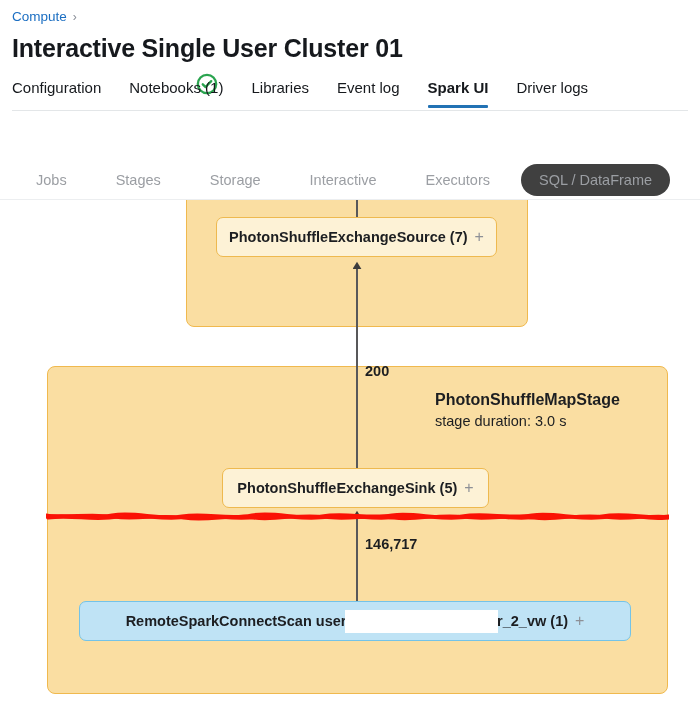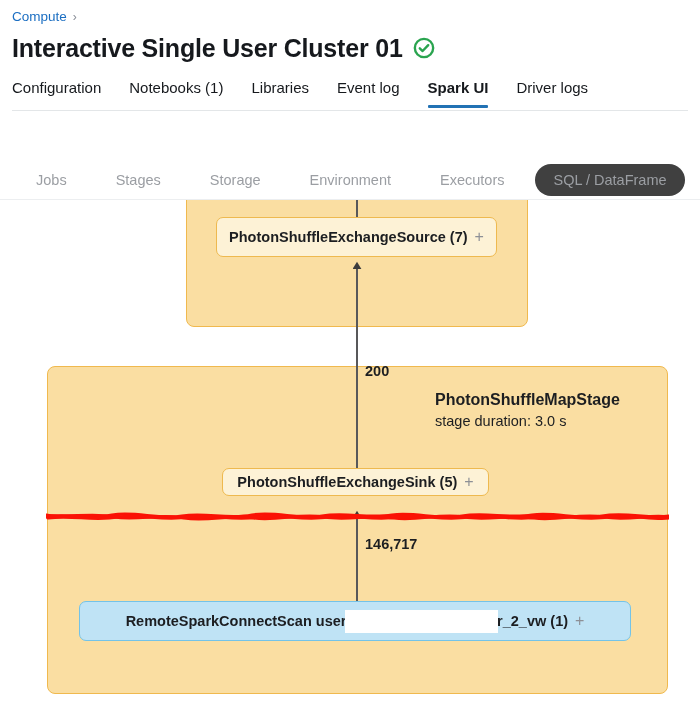--- a/index.html
+++ b/index.html
@@ -40,20 +40,21 @@
 
   
   .title-row {
     position: absolute;
     left: 12px;
     top: 33px;
     display: flex;
     align-items: center;
     gap: 10px;
     white-space: nowrap;
+    flex-direction: column;
   }
   .page-title {
     font-size: 25px;
     font-weight: 700;
     color: #16191d;
     letter-spacing: -0.2px;
     line-height: 30px;
   }
   .status-check {
     width: 22px;
@@ -216,21 +217,21 @@
   #node-source {
     left: 216px;
     top: 17px;
     width: 281px;
     height: 40px;
   }
   #node-sink  {
     left: 222px;
     top: 268px;
     width: 267px;
-    height: 28px;
+    height: 40px;
   }
   #node-scan {
     left: 79px;
     top: 401px;
     width: 552px;
     height: 40px;
   }
 
   
   .redaction {
@@ -316,21 +317,21 @@
   <div class="subnav-item">
     <span>Jobs</span>
   </div>
   <div class="subnav-item">
     <span>Stages</span>
   </div>
   <div class="subnav-item">
     <span>Storage</span>
   </div>
   <div class="subnav-item">
-    <span>Environment</span>
+    <span>Interactive</span>
   </div>
   <div class="subnav-item">
     <span>Executors</span>
   </div>
   <div class="subnav-item selected">
     <span>SQL / DataFrame</span>
   </div>
 </div>
 <div class="subnav-rule"></div>
 

